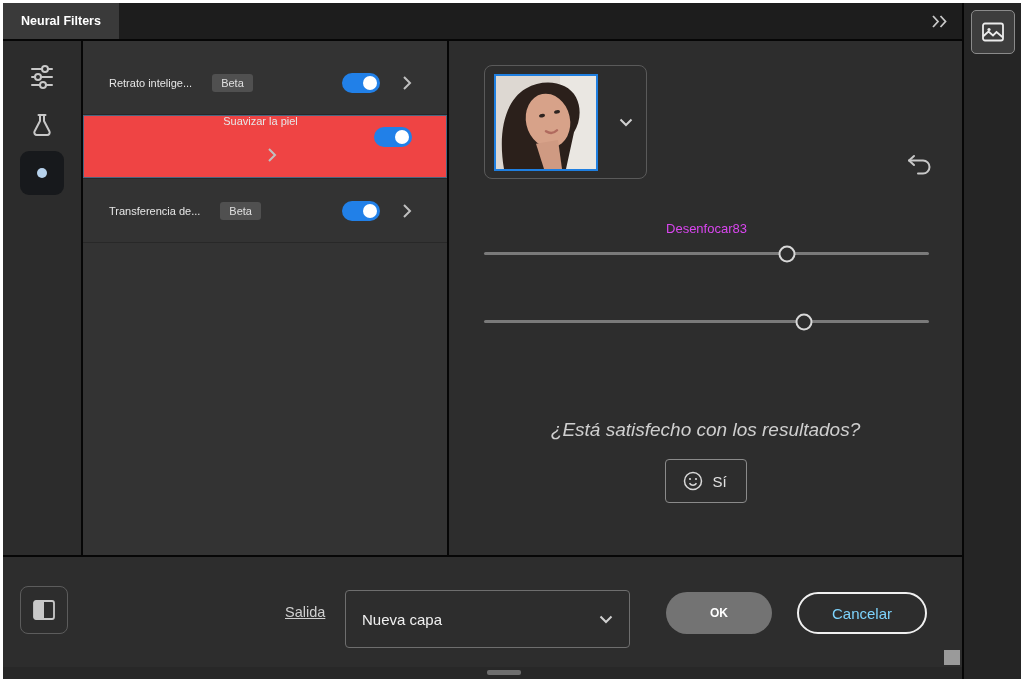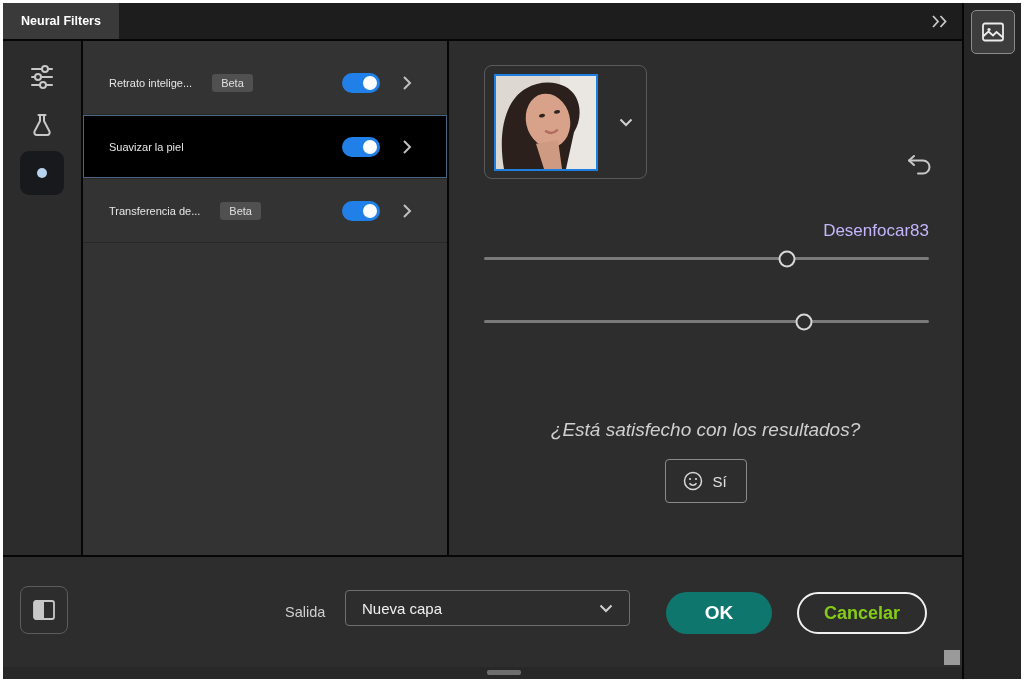--- a/index.html
+++ b/index.html
@@ -16,52 +16,52 @@
   .collapse { position:absolute; right:14px; top:0; height:100%; display:flex; align-items:center; }
 
   .content { flex:1; display:flex; min-height:0; }
 
   .sidebar { width:80px; background:#2c2c2c; border-right:2px solid #060606; padding-top:14px; display:flex; flex-direction:column; align-items:center; gap:4px; }
   .side-btn { width:44px; height:44px; display:flex; align-items:center; justify-content:center; border-radius:9px; }
   .side-btn.selected { background:#17191c; }
 
   .filters { width:366px; background:#333333; border-right:2px solid #060606; padding-top:10px; }
   .frow { height:64px; display:flex; align-items:center; padding:0 35px 0 26px; border-bottom:1px solid #282828; position:relative; }
-  .frow.selected { background:#000000; box-shadow:inset 0 0 0 1px #49657f; }
+  .frow.selected { background:#ef4444; box-shadow:inset 0 0 0 1px #49657f;flex-direction:column; }
   .flabel { font-size:11px; color:#e6e6e6; white-space:nowrap;text-align:right; }
   .beta { margin-left:20px; background:#505050; color:#e0e0e0; font-size:11px; padding:3px 9px; border-radius:3px; }
   .toggle { margin-left:auto; width:38px; height:20px; border-radius:10px; background:#2180e8; position:relative; flex:none; }
   .toggle::after { content:""; position:absolute; width:14px; height:14px; border-radius:50%; background:#fff; right:3px; top:3px; }
   .chev { margin-left:22px; display:flex; align-items:center; flex:none; }
 
   .detail { flex:1; position:relative; background:#2d2d2d; min-width:0; }
   .thumb-box { position:absolute; left:35px; top:24px; width:163px; height:114px; border:1px solid #5a5a5a; border-radius:8px; }
   .thumb-img { position:absolute; left:9px; top:8px; width:104px; height:97px; border:2px solid #1f7fe0; overflow:hidden; background:#ddd8d2; }
   .thumb-img svg { display:block; width:100%; height:100%; }
   .thumb-chevron { position:absolute; right:13px; top:50%; transform:translateY(-50%); }
   .reset-btn { position:absolute; right:28px; top:110px; width:30px; height:28px; display:flex; align-items:center; justify-content:center; }
 
   .slider { position:absolute; left:35px; right:33px; }
   .slider.s1 { top:180px; }
   .slider.s2 { top:263px; }
-  .slider-head { display:flex; justify-content:flex-end; font-size:17px; color:#c4b5fd; }
+  .slider-head { display:flex; justify-content:center; font-size:13px; color:#d946ef; }
   .track { margin-top:16px; position:relative; height:3px; background:#7a7a7a; border-radius:2px; }
   .handle { position:absolute; top:50%; width:17px; height:17px; border-radius:50%; background:#2d2d2d; border:2px solid #d8d8d8; transform:translate(-50%,-50%); }
 
   .question { position:absolute; left:0; right:0; top:378px; text-align:center; color:#cfcfcf; font-size:19px; font-style:italic; }
   .feedback-btns { position:absolute; top:418px; left:0; right:0; display:flex; justify-content:center; gap:21px; }
   .fb-btn { height:44px; min-width:82px; padding:0 16px; border:1px solid #8a8a8a; border-radius:4px; display:flex; align-items:center; gap:9px; background:transparent; color:#e2e2e2; font-size:15px; }
 
   .footer { height:112px; border-top:2px solid #060606; position:relative; background:#2d2d2d; }
   .split-btn { position:absolute; left:17px; top:29px; width:48px; height:48px; border:1px solid #5c5c5c; border-radius:8px; display:flex; align-items:center; justify-content:center; }
-  .salida { position:absolute; left:282px; top:47px; font-size:14.5px; color:#cfcfcf; }
-  .output { position:absolute; left:342px; top:33px; width:285px; height:36px; border:1px solid #6e6e6e; border-radius:4px; display:flex; align-items:center; padding:0 16px; color:#f0f0f0; font-size:15px; background:#2d2d2d; }
+  .salida { position:absolute; left:282px; top:47px; font-size:14.5px; color:#cfcfcf;text-decoration:underline; }
+  .output { position:absolute; left:342px; top:33px; width:285px; height:58px; border:1px solid #6e6e6e; border-radius:4px; display:flex; align-items:center; padding:0 16px; color:#f0f0f0; font-size:15px; background:#2d2d2d; }
   .output .ochev { margin-left:auto; display:flex; align-items:center; }
-  .ok { position:absolute; left:663px; top:35px; width:106px; height:42px; border-radius:21px; background:#0f766e; color:#fff; font-weight:bold; font-size:19px; display:flex; align-items:center; justify-content:center; border:none; }
-  .cancel { position:absolute; left:794px; top:35px; width:130px; height:42px; border-radius:21px; border:2px solid #f0f0f0; color:#84cc16; font-weight:bold; font-size:18px; display:flex; align-items:center; justify-content:center; background:transparent; }
+  .ok { position:absolute; left:663px; top:35px; width:106px; height:42px; border-radius:21px; background:#737373; color:#fff; font-weight:bold; font-size:12px; display:flex; align-items:center; justify-content:center; border:none; }
+  .cancel { position:absolute; left:794px; top:35px; width:130px; height:42px; border-radius:21px; border:2px solid #f0f0f0; color:#7dd3fc; font-weight:normal; font-size:15px; display:flex; align-items:center; justify-content:center; background:transparent; }
   .scroll-corner { position:absolute; right:2px; bottom:2px; width:16px; height:15px; background:#9a9a9a; }
 
   .hscroll { height:12px; background:#282828; position:relative; }
   .hthumb { position:absolute; left:484px; top:3px; width:34px; height:5px; background:#6e6e6e; border-radius:2px; }
 
   
   .strip { width:59px; background:#252525; border-left:2px solid #060606; position:relative; }
   .panel-btn { position:absolute; top:7px; left:7px; width:44px; height:44px; background:#3d3d3d; border:1px solid #8a8a8a; border-radius:5px; display:flex; align-items:center; justify-content:center; }
 </style>
 </head>

